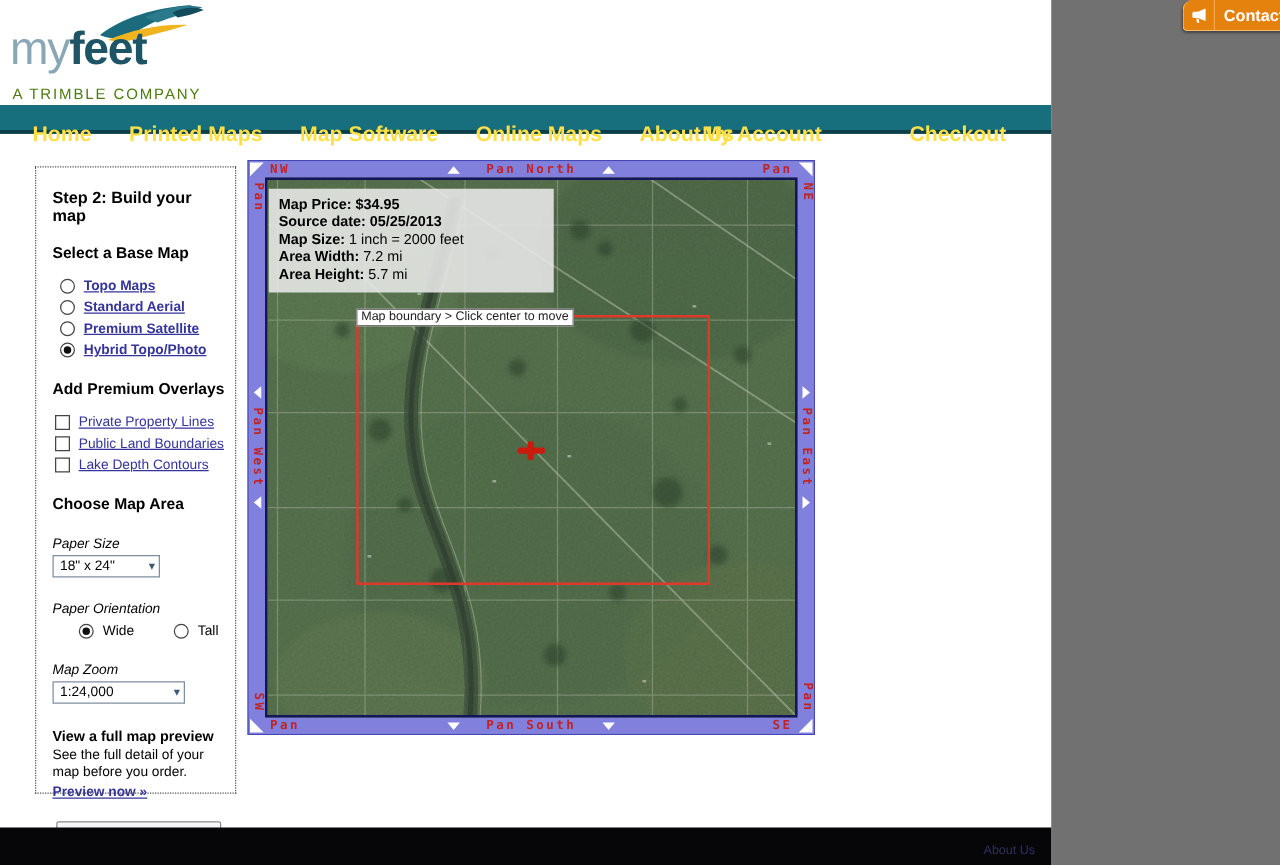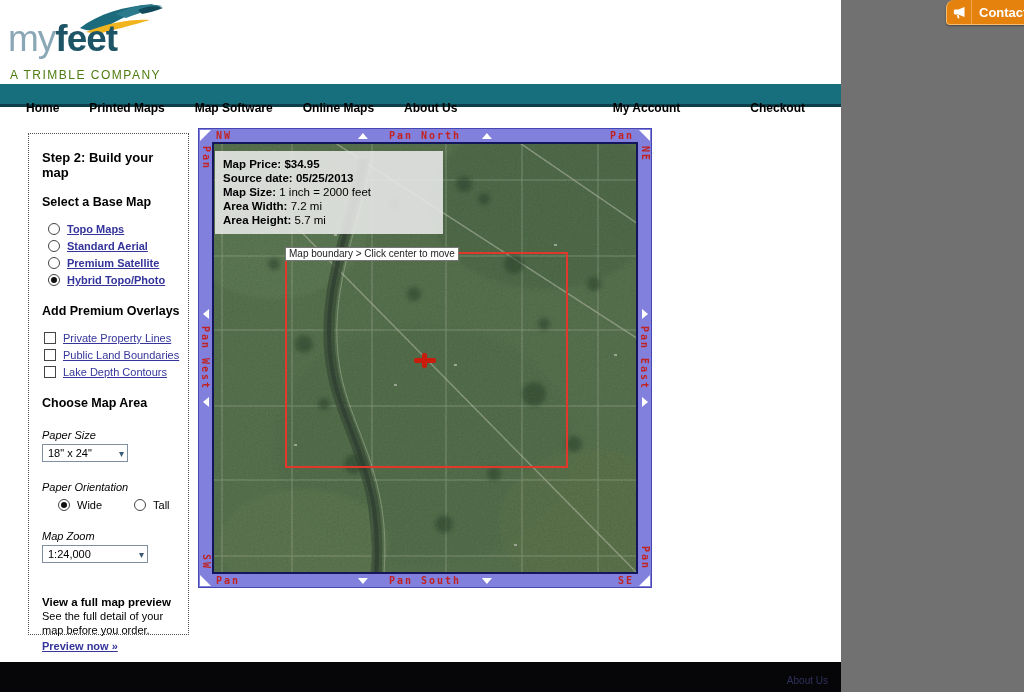--- a/index.html
+++ b/index.html
@@ -17,21 +17,21 @@
   .brand .my { color:#8aa7b6; font-weight:400; }
   .brand .topo { color:#1d5566; font-weight:700; }
   .tagline { position:absolute; left:2px; top:66px; font-size:12px; letter-spacing:1.5px; color:#4d7c0f; font-weight:400; }
 
   
   .nav {
     position:absolute; left:0; top:84px; width:841px; height:23px;
     background:#176e7d; border-bottom:3px solid #0c3f4a; display:flex; align-items:center;
   }
   .nav-left { display:flex; margin-left:11px; }
-  .nav-item { color:#000000; font-size:12px; font-weight:bold; padding:0 15px; cursor:pointer; white-space:nowrap;margin-top:28px; }
+  .nav-item { color:#fde047; font-size:17px; font-weight:bold; padding:0 15px; cursor:pointer; white-space:nowrap;margin-top:28px; }
   .nav-right { position:absolute; right:21px; display:flex; gap:40px; }
 
   
   .contact {
     position:absolute; left:946px; top:0; width:120px; height:25px;
     background:#e5820e; border:1px solid #f6bd6f; border-top:none;
     border-radius:8px 0 0 4px; display:flex; align-items:center; cursor:pointer;
     box-shadow:0 1px 2px rgba(0,0,0,.4);
   }
   .contact .icon-wrap { padding:0 4px 0 5px; border-right:1px solid #f2a74e; display:flex; align-items:center; height:100%; }
@@ -52,23 +52,23 @@
   .checkbox { width:12px; height:12px; border:1px solid #444; background:#fff; margin-right:7px; flex:0 0 auto; }
   .sb-link { color:#34349b; text-decoration:underline; font-size:11px; cursor:pointer; }
   .it-label { font-style:italic; font-size:11px; margin-top:19px; }
   .fake-select {
     margin-top:3px; width:86px; height:18px; border:1px solid #7f8fa0; background:#fff;
     display:flex; align-items:center; justify-content:space-between; padding:0 3px 0 5px;
     font-size:11px; cursor:pointer;
   }
   .fake-select.wide { width:106px; }
   .fake-select .arrow { color:#3c5a74; font-size:10px; }
-  .orient-row { display:flex; gap:32px; margin-top:6px; margin-left:16px; align-items:center; }
+  .orient-row { display:flex; gap:32px; margin-top:6px; margin-left:16px; align-items:center;justify-content:center; }
   .orient-row .opt-row { margin-bottom:0; }
-  .preview-h { margin-top:33px; font-weight:bold; font-size:11.5px; }
+  .preview-h { margin-top:21px; font-weight:bold; font-size:11.5px; }
   .preview-txt { margin-top:2px; font-size:11px; line-height:13.5px; width:135px; }
   .preview-link { display:inline-block; margin-top:3px; font-weight:bold; }
   .btn {
     display:block; margin:4px auto 0; width:132px; height:21px; text-align:center;
     background:linear-gradient(#f9f9f9,#dedede); border:1px solid #8a8a8a; border-radius:2px;
     font-size:13px; font-weight:bold; line-height:19px; cursor:pointer; color:#111;
   }
   .btn.continue { margin-top:17px; }
   .btn.back { font-weight:400; font-size:12px; height:19px; line-height:17px; width:130px; }
 

